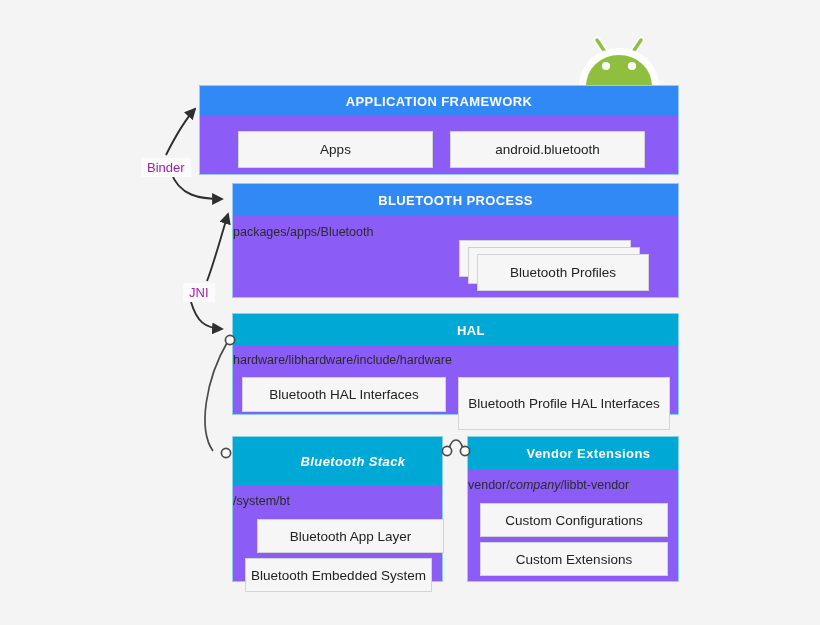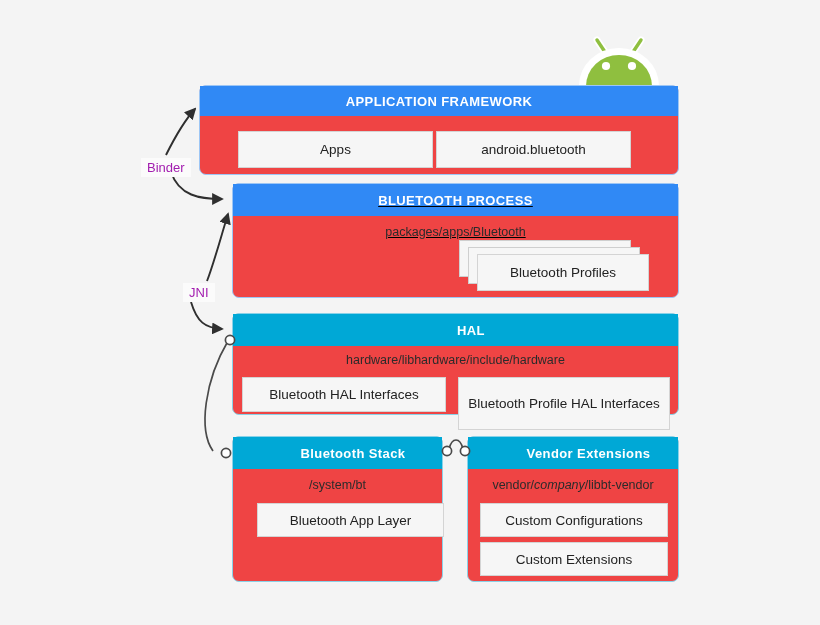--- a/index.html
+++ b/index.html
@@ -24,23 +24,22 @@
     position: absolute;
     left: 575px;
     top: 28px;
     width: 88px;
     height: 58px;
   }
 
   
   .block {
     position: absolute;
-    background: #ef4444;
-    box-sizing: border-box;
-    border-radius: 7px;
+    background: #8b5cf6;
+    box-sizing: border-box;
   }
   .block.blue  { border: 1px solid #9dc6f5; }
   .block.cyan  { border: 1px solid #8ad2e8; }
 
   .block-header {
     font-size: 13px;
     font-weight: bold;
     color: #ffffff;
     letter-spacing: 0.4px;
     text-align: center;
@@ -51,21 +50,20 @@
   }
   .hdr-blue { background: #3089f5; }
   .hdr-cyan { background: #00a8d6; padding-left: 31px; }
 
   .block-body {
     position: relative;
     box-sizing: border-box;
   }
 
   .path-label {
-    text-align: center;
     font-size: 12.5px;
     color: #2b2b2b;
     line-height: 1.2;
   }
   .path-label i { font-style: italic; }
 
   
   .item {
     position: absolute;
     background: #f6f6f6;
@@ -119,25 +117,25 @@
         <circle cx="31" cy="38" r="4.1" fill="#ffffff"></circle>
         <circle cx="57" cy="38" r="4.1" fill="#ffffff"></circle>
       </g>
     </svg>
   </div>
 
   <div class="block blue" style="left:199px; top:85px; width:480px; height:90px;">
     <div class="block-header hdr-blue" style="height:30px;">APPLICATION FRAMEWORK</div>
     <div class="block-body" style="height:58px;">
       <div class="item" style="left:38px; top:15px; width:195px; height:37px;">Apps</div>
-      <div class="item" style="left:236px; top:15px; width:195px; height:37px;">android.bluetooth</div>
-    </div>
-  </div>
-
-  <div class="block blue" style="left:232px; top:183px; width:447px; height:115px;text-decoration:underline;">
+      <div class="item" style="left:250px; top:15px; width:195px; height:37px;">android.bluetooth</div>
+    </div>
+  </div>
+
+  <div class="block blue" style="left:232px; top:183px; width:447px; height:115px;">
     <div class="block-header hdr-blue" style="height:32px;">BLUETOOTH PROCESS</div>
     <div class="block-body" style="height:81px;">
       <div class="path-label" style="padding-top:9px;">packages/apps/Bluetooth</div>
 
 
       <div class="item ghost" style="left:226px; top:24px; width:172px; height:37px;"></div>
       <div class="item ghost" style="left:235px; top:31px; width:172px; height:37px;"></div>
       <div class="item" style="left:244px; top:38px; width:172px; height:37px;">Bluetooth Profiles</div>
     </div>
   </div>
@@ -145,24 +143,25 @@
   <div class="block cyan" style="left:232px; top:313px; width:447px; height:102px;">
     <div class="block-header hdr-cyan" style="height:32px;">HAL</div>
     <div class="block-body" style="height:68px;">
       <div class="path-label" style="padding-top:7px;">hardware/libhardware/include/hardware</div>
       <div class="item" style="left:9px; top:31px; width:204px; height:35px;">Bluetooth HAL Interfaces</div>
       <div class="item" style="left:225px; top:31px; width:212px; height:53px;">Bluetooth Profile HAL Interfaces</div>
     </div>
   </div>
 
   <div class="block cyan" style="left:232px; top:436px; width:211px; height:146px;">
-    <div class="block-header hdr-cyan" style="height:32px;">Bluetooth Stack</div>
+    <div class="block-header hdr-cyan" style="height:48px;font-style:italic;">Bluetooth Stack</div>
     <div class="block-body" style="height:112px;">
       <div class="path-label" style="padding-top:9px;">/system/bt</div>
       <div class="item" style="left:24px; top:34px; width:187px; height:34px;">Bluetooth App Layer</div>
+      <div class="item" style="left:12px; top:73px; width:187px; height:34px;">Bluetooth Embedded System</div>
     </div>
   </div>
 
   <div class="block cyan" style="left:467px; top:436px; width:212px; height:146px;">
     <div class="block-header hdr-cyan" style="height:32px;">Vendor Extensions</div>
     <div class="block-body" style="height:112px;">
       <div class="path-label" style="padding-top:9px;">
         <span>vendor/</span><i>company</i><span>/libbt-vendor</span>
       </div>
       <div class="item" style="left:12px; top:34px; width:188px; height:34px;">Custom Configurations</div>

